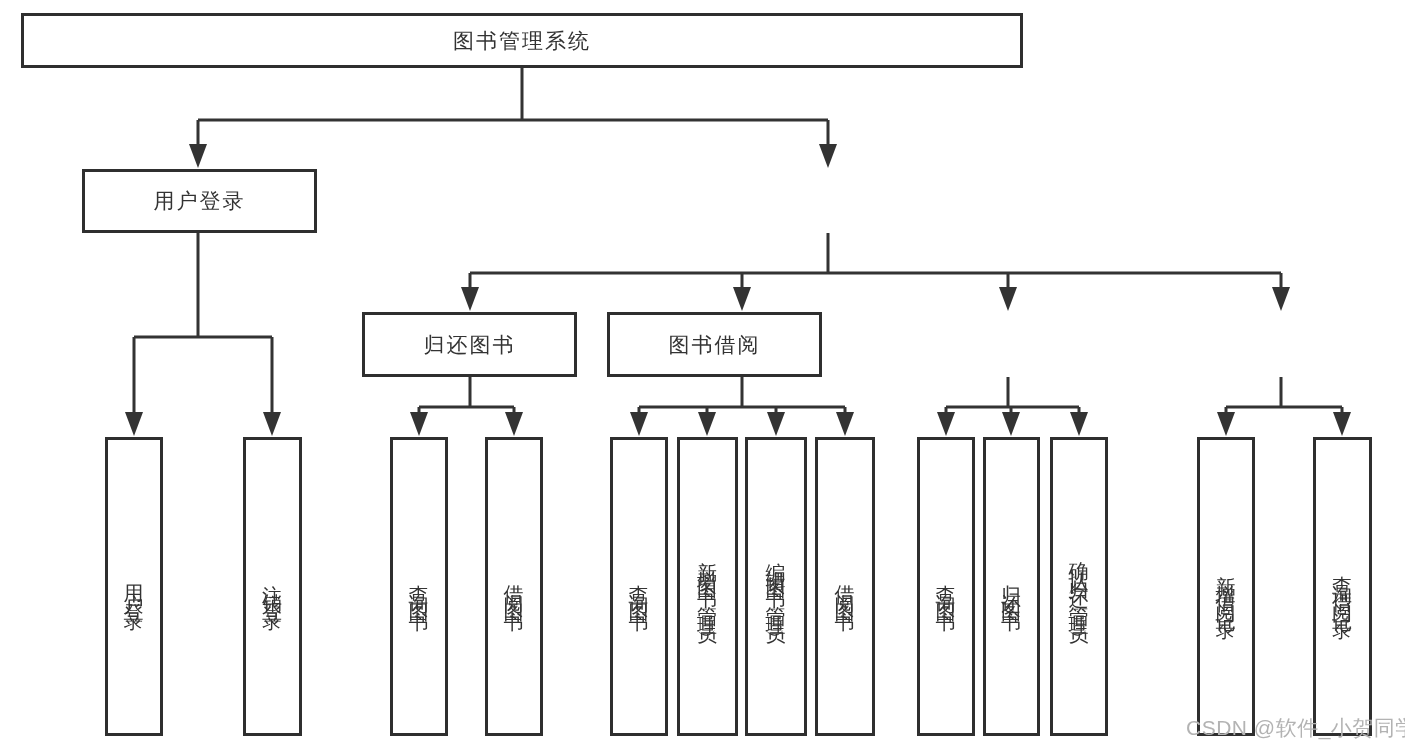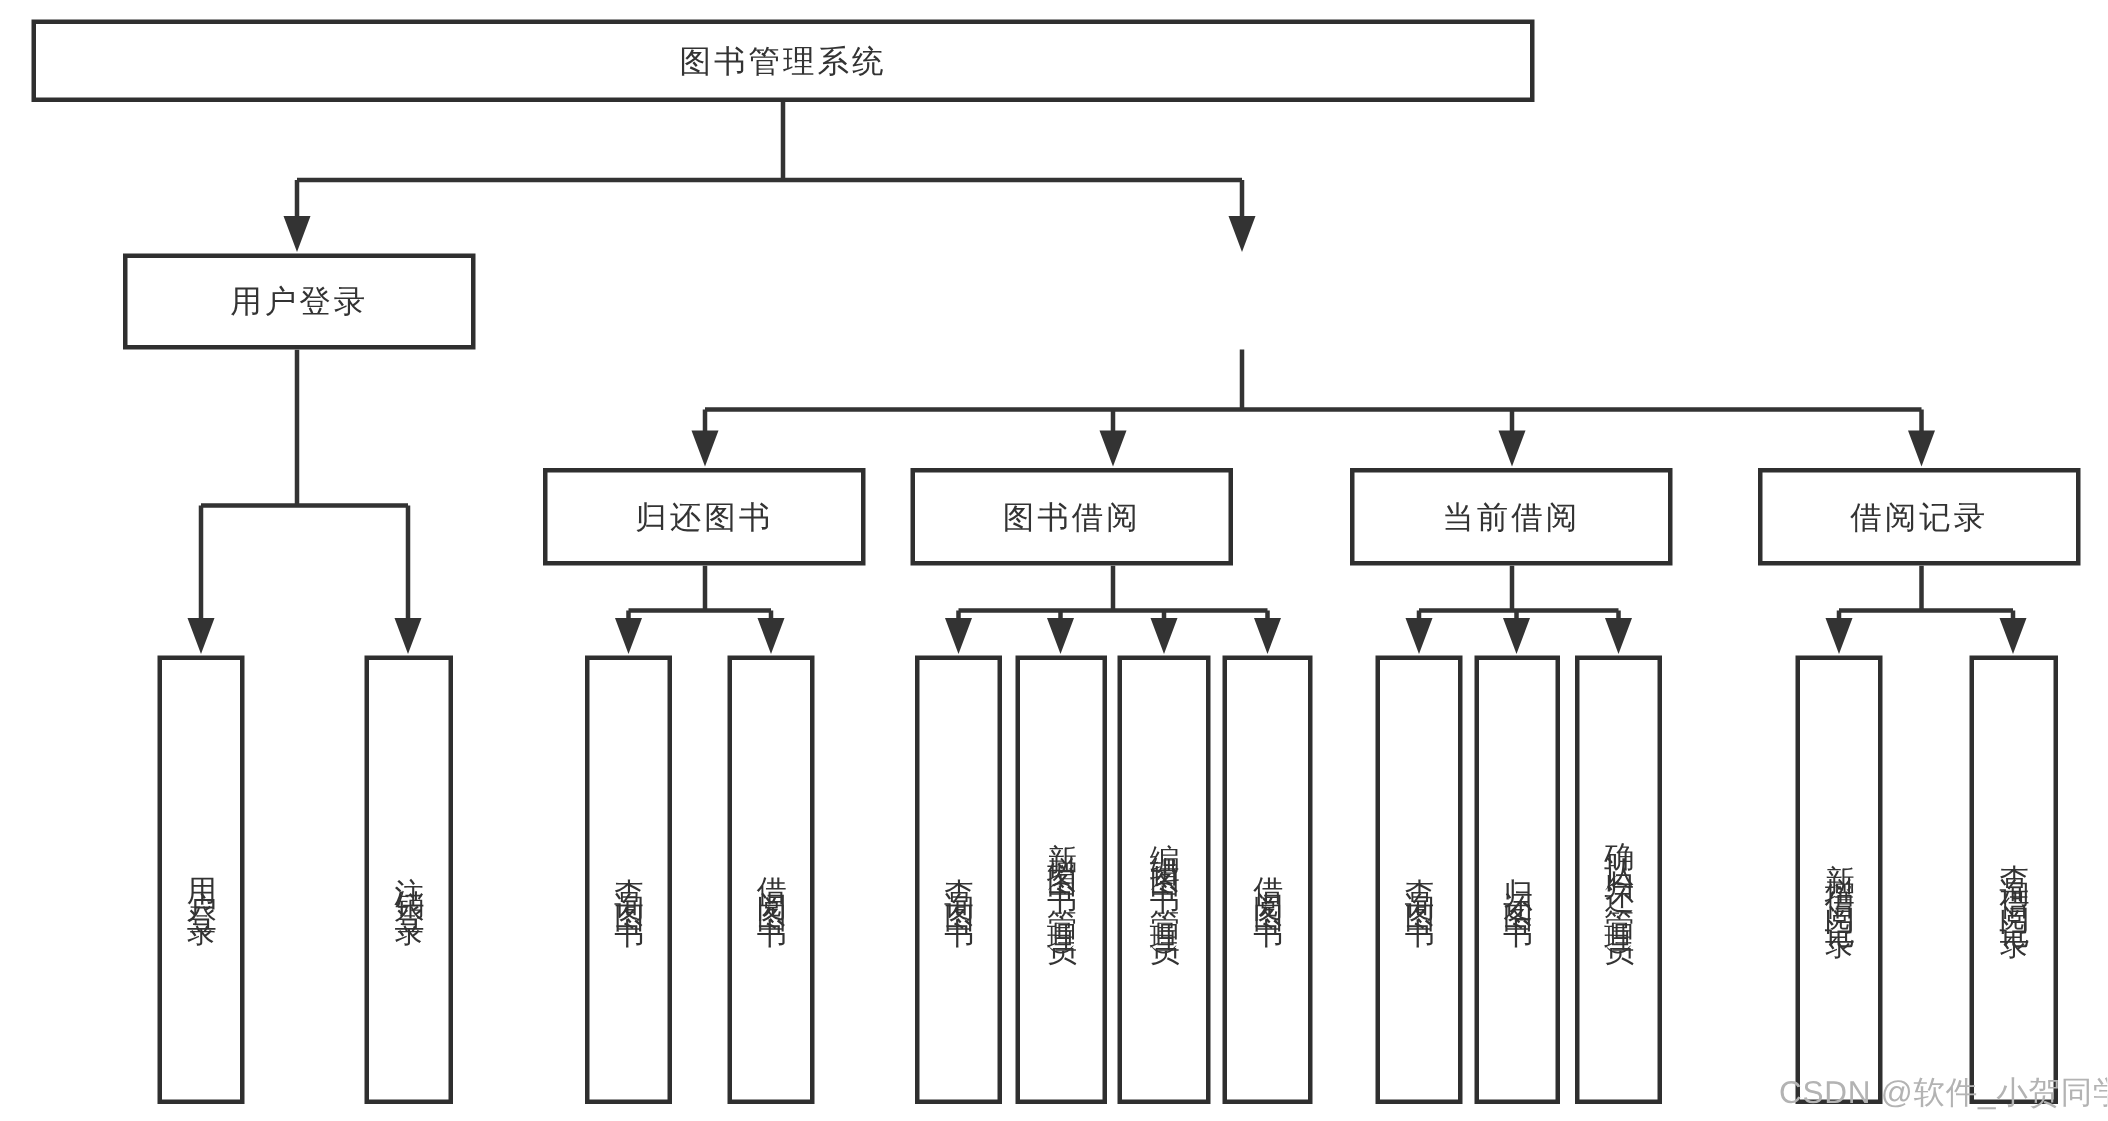--- a/index.html
+++ b/index.html
@@ -94,26 +94,20 @@
   <div class="box hbox" style="left:82px;top:169px;width:235px;height:64px">
     <span>用户登录</span>
   </div>
 
   <div class="box hbox" style="left:362px;top:312px;width:215px;height:65px">
     <span>归还图书</span>
   </div>
   <div class="box hbox" style="left:607px;top:312px;width:215px;height:65px">
     <span>图书借阅</span>
   </div>
-  <div class="box hbox" style="left:900px;top:312px;width:215px;height:65px">
-    <span>当前借阅</span>
-  </div>
-  <div class="box hbox" style="left:1172px;top:312px;width:215px;height:65px">
-    <span>借阅记录</span>
-  </div>
 
   <div class="box leaf" style="left:105px;width:58px">
     <span>用户登录</span>
   </div>
   <div class="box leaf" style="left:243px;width:59px">
     <span>注销登录</span>
   </div>
 
   <div class="box leaf" style="left:390px;width:58px">
     <span>查询图书</span>

